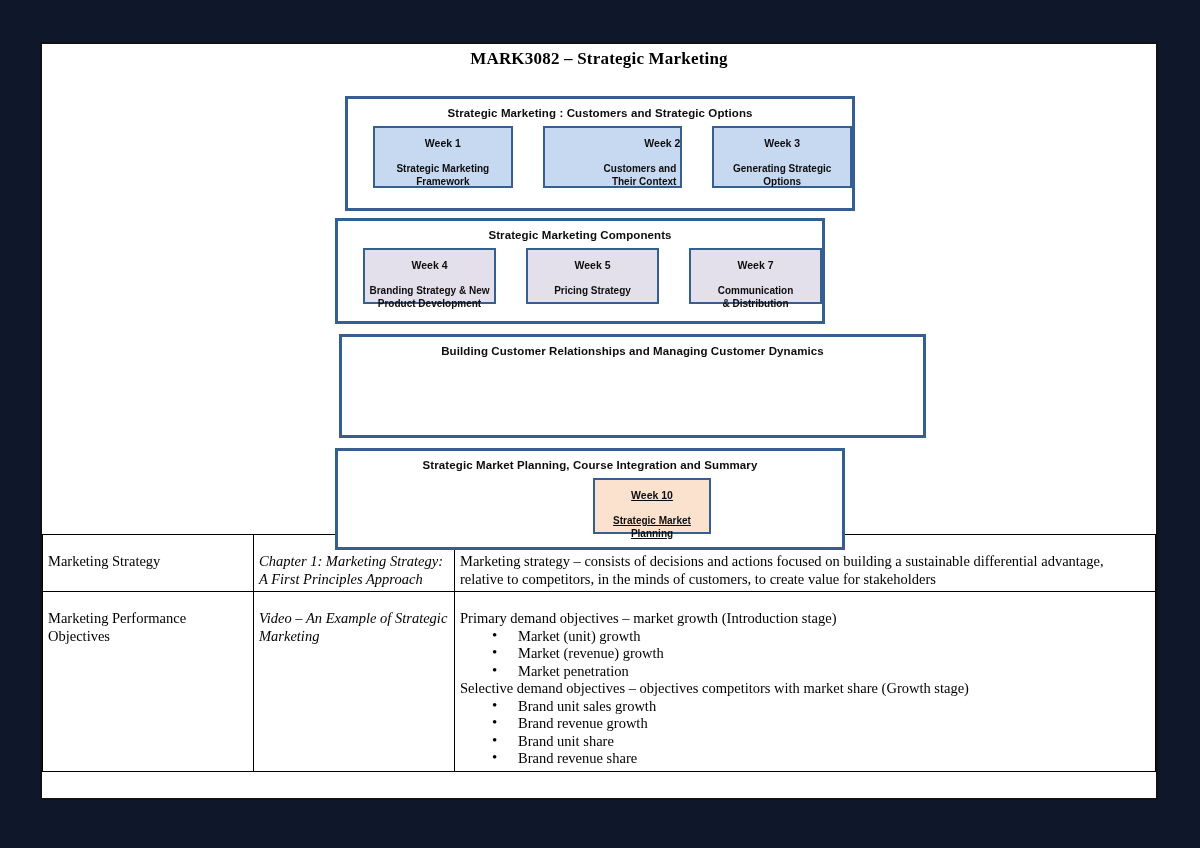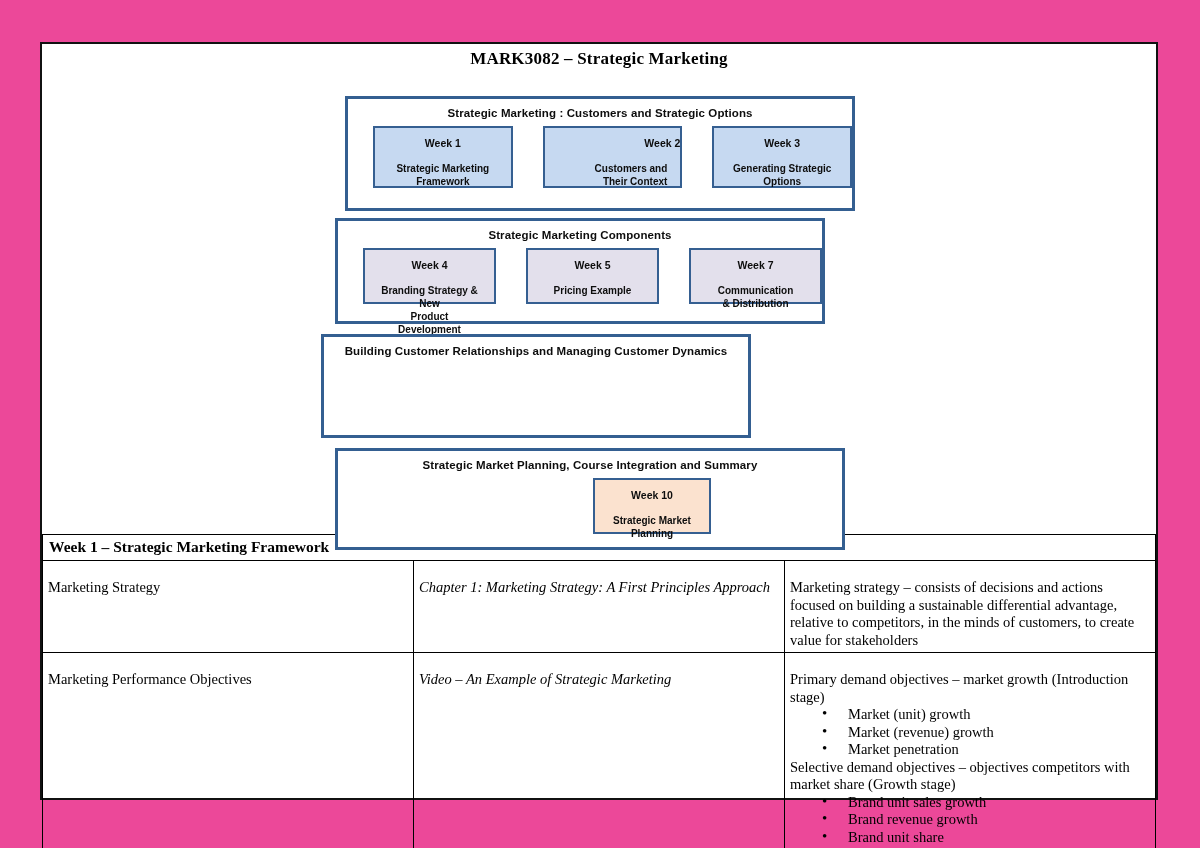--- a/index.html
+++ b/index.html
@@ -12,21 +12,21 @@
     height: 848px;
     font-family: "Liberation Serif", serif;
     color: #000000;
     overflow: hidden;
   }
 
   #page {
     position: relative;
     width: 1200px;
     height: 848px;
-    background: #ec4899;
+    background: #0f172a;
   }
 
   
   .doc-frame {
     position: absolute;
     left: 40px;
     top: 42px;
     width: 1118px;
     height: 758px;
     border: 2px solid #111111;
@@ -90,32 +90,32 @@
     font-weight: bold;
     line-height: 13px;
     display: block;
   }
   .week-desc {
     font-size: 10px;
     font-weight: bold;
     line-height: 13px;
     display: block;
     margin-top: 12px;
-    padding: 0 13px;
+    padding: 0 4px;
   }
 
   .fill-blue   { background: #c6d9f1; }
   .fill-purple { background: #e3e0ec; }
   .fill-green  { background: #ebebdc; }
-  .fill-peach  { background: #fbe2cf; }
+  .fill-peach  { background: #fbe2cf; text-decoration: underline; }
 
   
   #group-1 { left: 303px; top: 26px;  width: 510px; height: 115px; }
   #group-2 { left: 293px; top: 148px; width: 490px; height: 106px; }
-  #group-3 { left: 279px; top: 264px; width: 430px; height: 104px; }
+  #group-3 { left: 297px; top: 264px; width: 587px; height: 104px; }
   #group-4 { left: 293px; top: 378px; width: 510px; height: 102px; }
 
   
   .data-table {
     width: 100%;
     border-collapse: collapse;
     table-layout: fixed;
     font-family: "Liberation Serif", serif;
   }
   .data-table td, .data-table th {
@@ -185,21 +185,21 @@
 
       <div class="group-box" id="group-2">
         <div class="group-title">Strategic Marketing Components</div>
         <div class="week-row indent-1">
           <div class="week-box fill-purple" style="width:134px;height:56px;">
             <span class="week-label">Week 4</span>
             <span class="week-desc">Branding Strategy &amp; New<br>Product Development</span>
           </div>
           <div class="week-box fill-purple" style="width:134px;height:56px;">
             <span class="week-label">Week 5</span>
-            <span class="week-desc">Pricing Example</span>
+            <span class="week-desc">Pricing Strategy</span>
           </div>
           <div class="week-box fill-purple" style="width:134px;height:56px;">
             <span class="week-label">Week 7</span>
             <span class="week-desc">Communication<br>&amp; Distribution</span>
           </div>
         </div>
       </div>
 
       <div class="group-box" id="group-3">
         <div class="group-title">Building Customer Relationships and Managing Customer Dynamics</div>
@@ -212,23 +212,20 @@
             <span class="week-label">Week 10</span>
             <span class="week-desc">Strategic Market<br>Planning</span>
           </div>
         </div>
       </div>
 
     </div>
 
     <table class="data-table">
       <tbody>
-        <tr class="row-header">
-          <td colspan="3">Week 1 – Strategic Marketing Framework</td>
-        </tr>
 
         <tr>
           <td class="col-topic">Marketing Strategy</td>
           <td class="col-source cell-italic">Chapter 1: Marketing Strategy: A First Principles Approach</td>
           <td>
             <p class="para">Marketing strategy – consists of decisions and actions focused on building a sustainable differential advantage, relative to competitors, in the minds of customers, to create value for stakeholders</p>
           </td>
         </tr>
 
         <tr>

